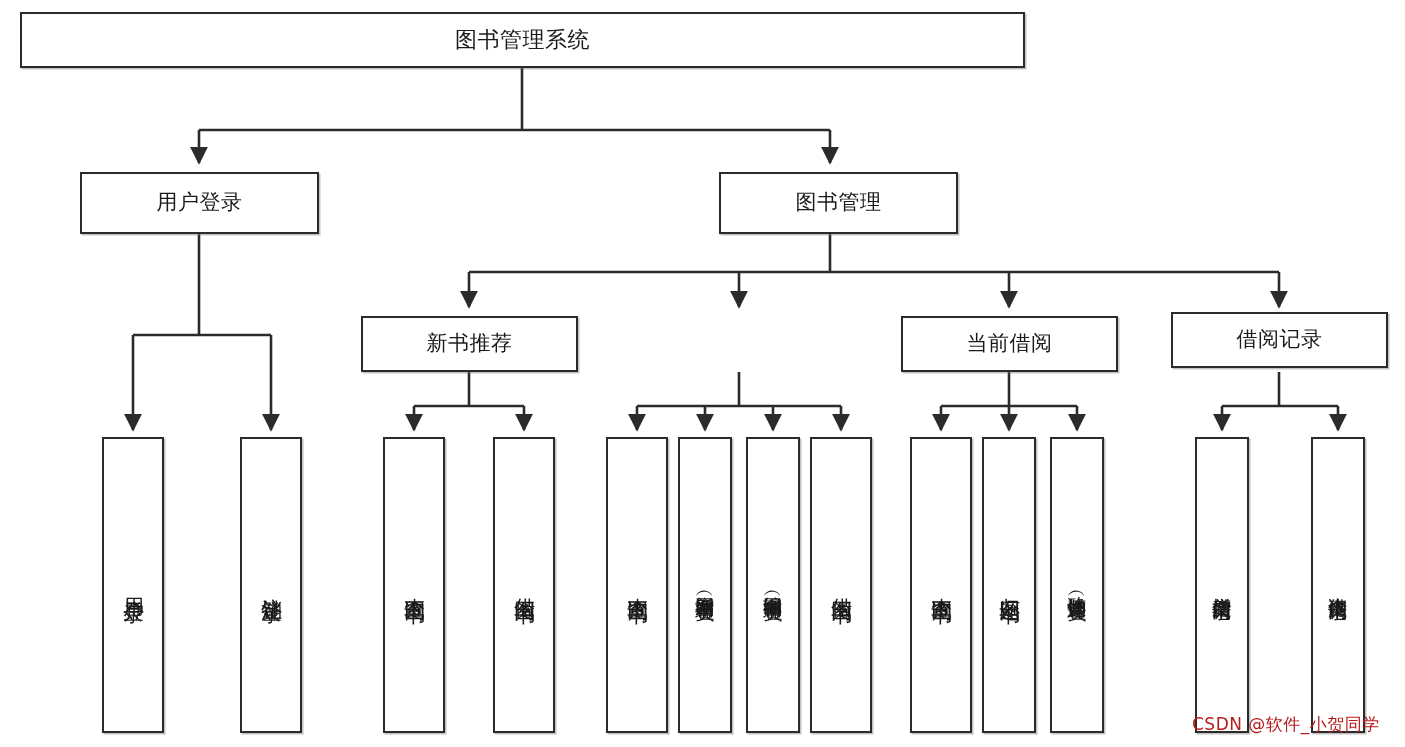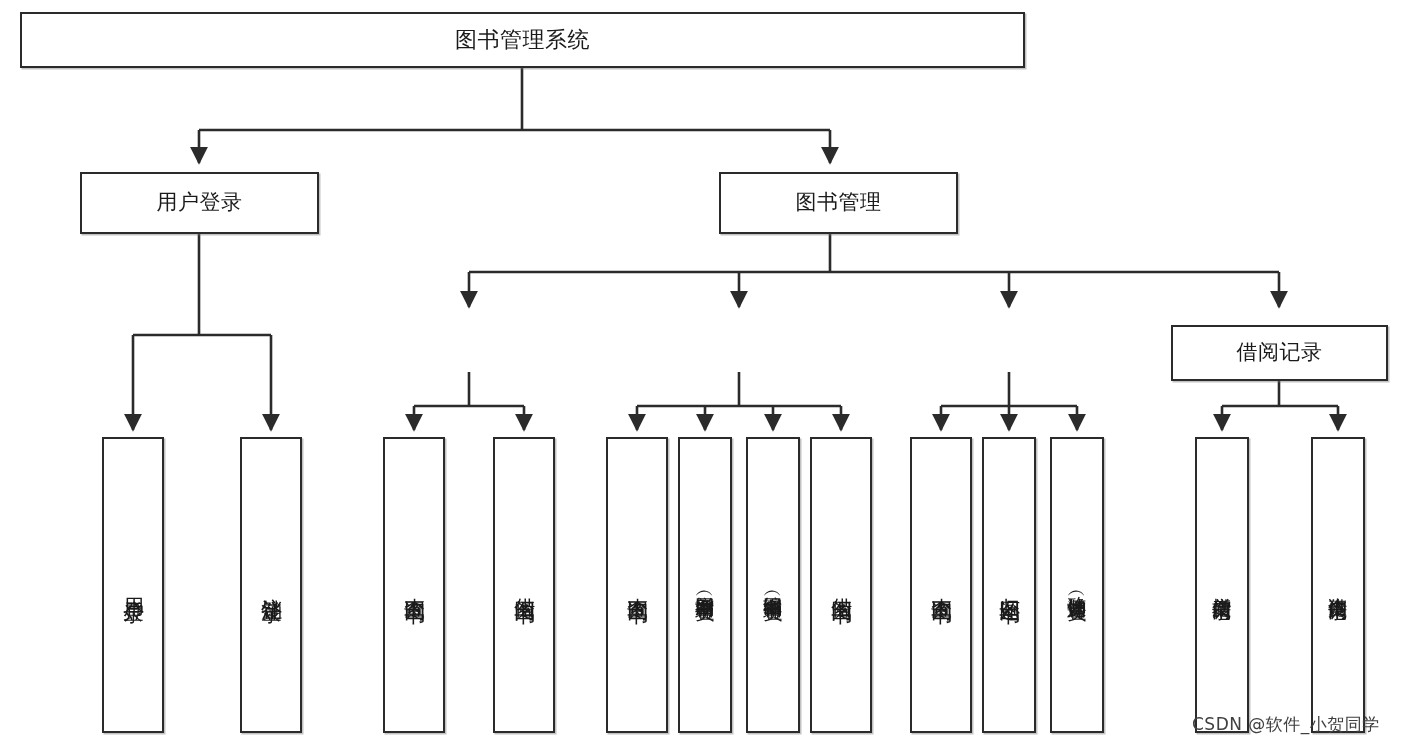--- a/index.html
+++ b/index.html
@@ -67,21 +67,21 @@
     letter-spacing: 2px;
     white-space: nowrap;
   }
   .node.vert.narrow .label {
     font-size: 19px;
     letter-spacing: 1px;
   }
   .watermark {
     position: absolute;
     font-size: 17px;
-    color: #404040;
+    color: #b91c1c;
     letter-spacing: 0.5px;
     white-space: nowrap;
     user-select: none;
   }
 </style>
 </head>
 <body>
 
 <div id="canvas">
 
@@ -140,24 +140,30 @@
   </div>
 
   <div class="node horiz" style="left:80px; top:172px; width:239px; height:62px;">
     <span class="label">用户登录</span>
   </div>
 
   <div class="node horiz" style="left:711px; top:172px; width:239px; height:62px;margin-left:8px;">
     <span class="label">图书管理</span>
   </div>
 
-
-
-
-  <div class="node horiz" style="left:1171px; top:325px; width:217px; height:56px;">
+  <div class="node horiz" style="left:361px; top:316px; width:217px; height:56px;">
+    <span class="label">新书推荐</span>
+  </div>
+
+
+  <div class="node horiz" style="left:901px; top:316px; width:217px; height:56px;">
+    <span class="label">当前借阅</span>
+  </div>
+
+  <div class="node horiz" style="left:1171px; top:312px; width:217px; height:56px;">
     <span class="label">借阅记录</span>
   </div>
 
   <div class="node vert" style="left:102px; top:437px; width:62px; height:296px;">
     <span class="label">用户登录</span>
   </div>
 
   <div class="node vert" style="left:240px; top:437px; width:62px; height:296px;">
     <span class="label">注销登录</span>
   </div>

